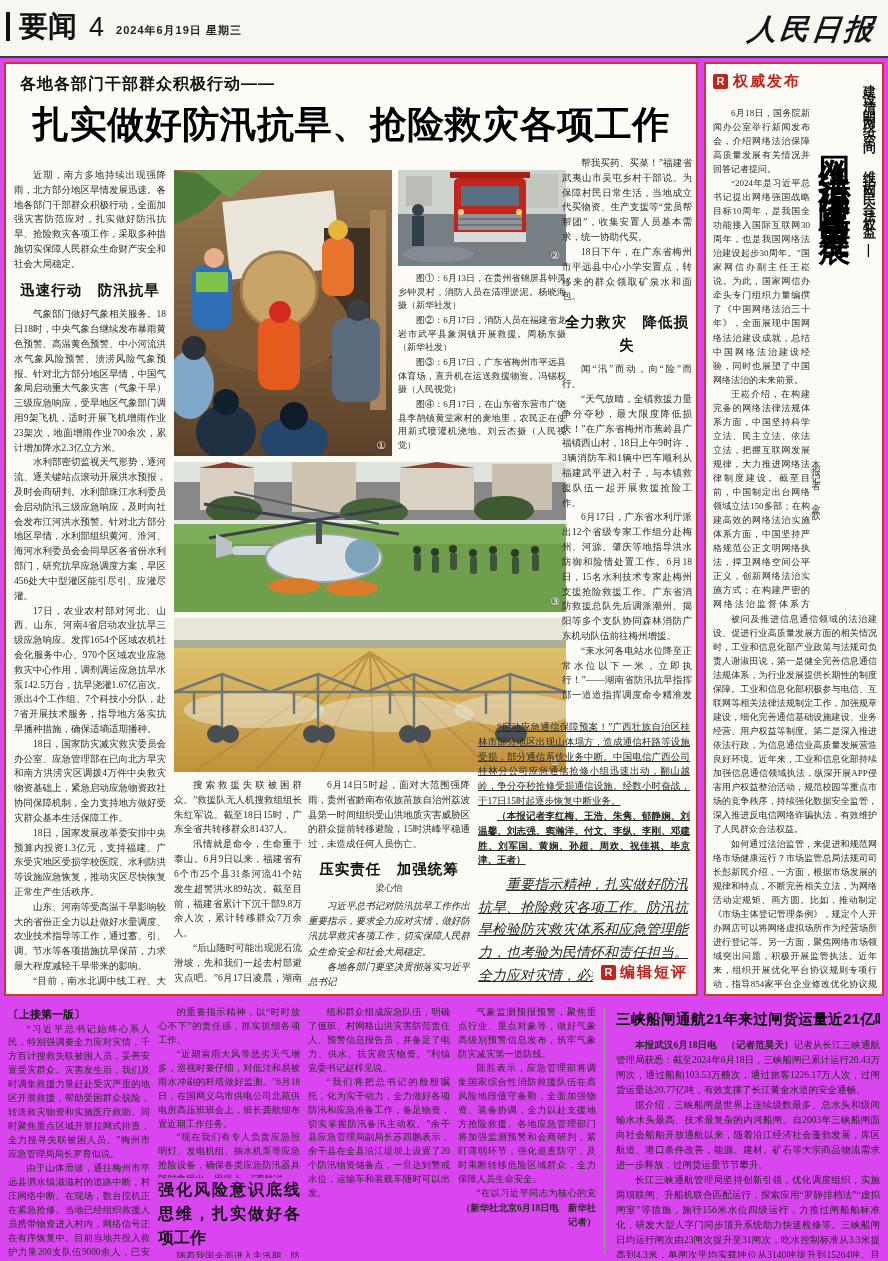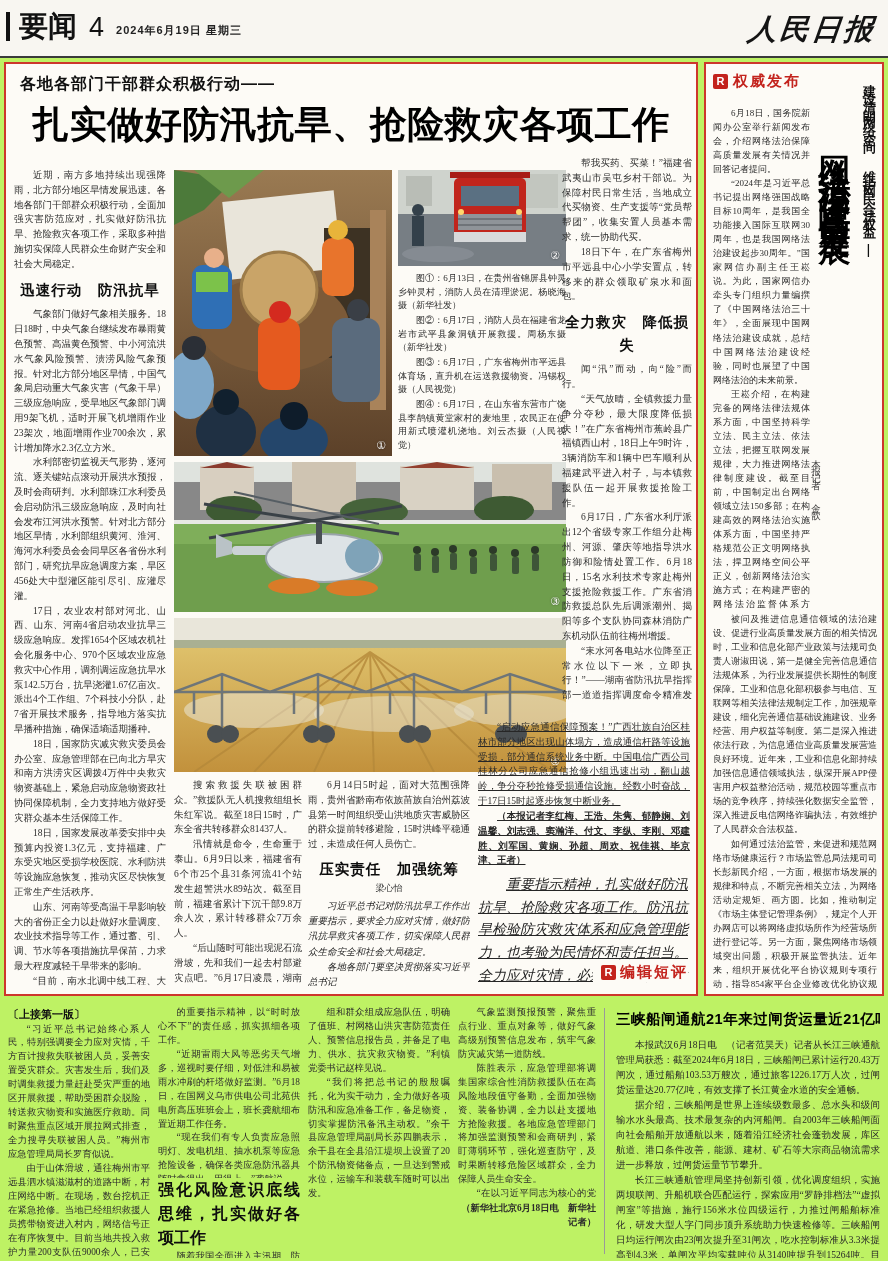--- a/index.html
+++ b/index.html
@@ -1,16 +1,16 @@
 <!DOCTYPE html>
 <html><head>
 <meta charset="utf-8">
 <style>
   html,body{margin:0;padding:0;background:#e9e7e2;}
-  .page{position:relative;width:888px;height:1261px;background:#bef264;margin:0 auto;
+  .page{position:relative;width:888px;height:1261px;background:#d946ef;margin:0 auto;
         font-family:"Liberation Serif",serif;color:#262626;overflow:hidden;}
 
   
   .header{position:absolute;left:0;top:0;width:888px;height:56px;border-bottom:2px solid #3a3a3a;background:#f8f6f1;}
   .header-left{position:absolute;left:6px;top:12px;display:flex;align-items:flex-end;gap:12px;}
   .yaowen{font-family:"Liberation Sans",sans-serif;font-weight:bold;font-size:29px;line-height:1;
           border-left:4px solid #111;padding-left:9px;color:#111;}
   .pageno{font-family:"Liberation Sans",sans-serif;font-size:27px;line-height:1;color:#111;}
   .date{font-family:"Liberation Sans",sans-serif;font-size:11px;font-weight:bold;letter-spacing:1px;
         color:#222;padding-bottom:3px;}
@@ -92,21 +92,21 @@
   .clipB{height:172px;overflow:hidden;}
   .clipD{height:196px;overflow:hidden;}
   .end-line{font-weight:bold;text-indent:0!important;text-align:right;margin-top:3px;}
   .vdiv{position:absolute;left:604px;top:1008px;width:1px;height:246px;background:#9a9a9a;}
 
   .sanxia{position:absolute;left:616px;top:1006px;width:264px;height:252px;overflow:hidden;}
   .sx-head{font-family:"Liberation Sans",sans-serif;font-weight:bold;font-size:14.5px;white-space:nowrap;
            text-align:center;margin:4px 0 9px 0;color:#000;letter-spacing:0.5px;}
   .sx-body{font-size:9.5px;line-height:1.58;text-align:justify;}
   .sx-body p{margin:0;text-indent:2em;}
-  .bold{font-weight:normal;}
+  .bold{font-weight:bold;}
 </style>
 </head>
 <body>
 
 <div class="page">
 
   <div class="header">
     <div class="header-left">
       <span class="yaowen">要闻</span>
       <span class="pageno">4</span>

